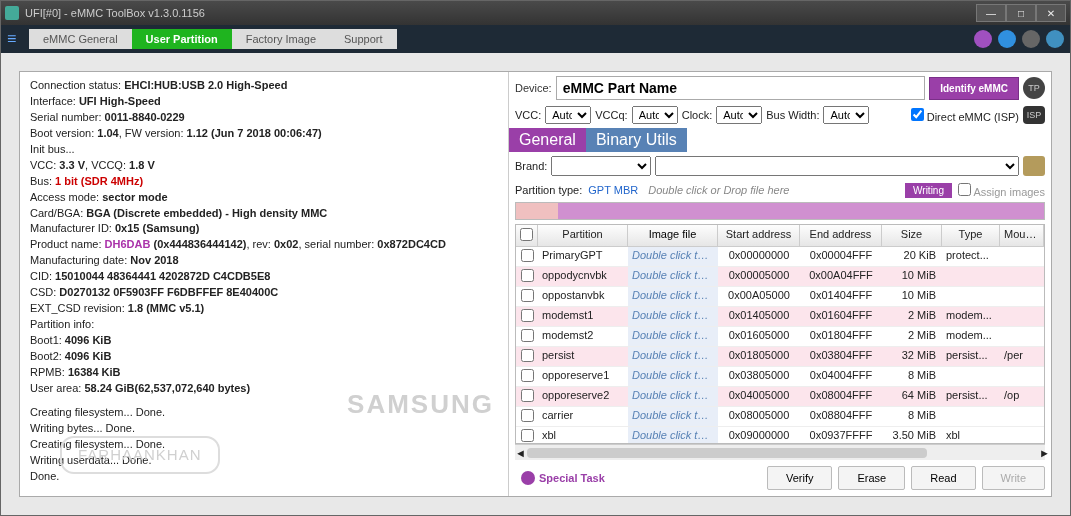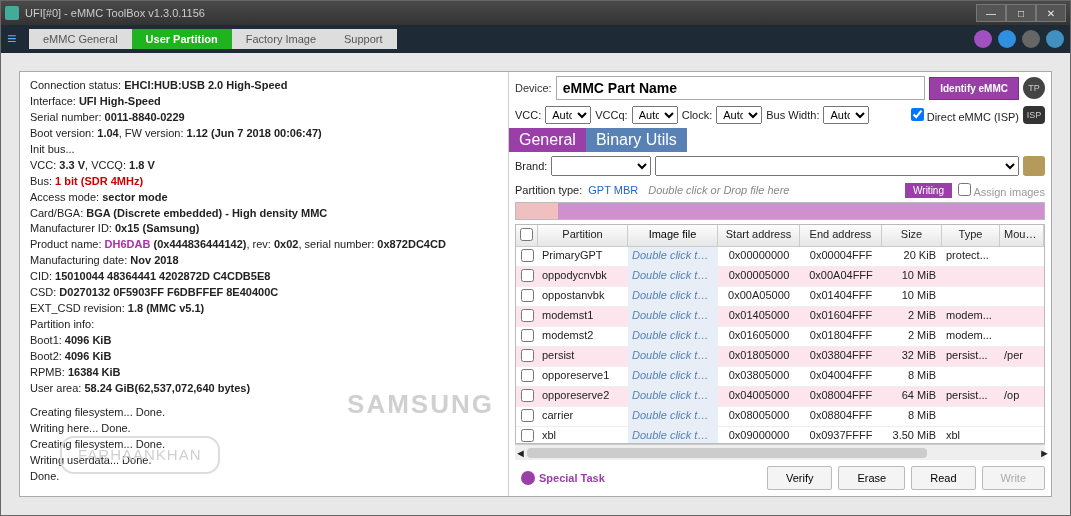--- a/index.html
+++ b/index.html
@@ -117,21 +117,21 @@
       <div class="row"><span>CID: </span><span class="bold">15010044 48364441 4202872D C4CDB5E8</span></div>
       <div class="row"><span>CSD: </span><span class="bold">D0270132 0F5903FF F6DBFFEF 8E40400C</span></div>
       <div class="row"><span>EXT_CSD revision: </span><span class="bold">1.8 (MMC v5.1)</span></div>
       <div class="row">Partition info:</div>
       <div class="row"><span>Boot1: </span><span class="bold">4096 KiB</span></div>
       <div class="row"><span>Boot2: </span><span class="bold">4096 KiB</span></div>
       <div class="row"><span>RPMB: </span><span class="bold">16384 KiB</span></div>
       <div class="row"><span>User area: </span><span class="bold">58.24 GiB(62,537,072,640 bytes)</span></div>
       <div class="row" style="height:8px"></div>
       <div class="row"> Creating filesystem... Done.</div>
-      <div class="row"> Writing here... Done.</div>
+      <div class="row"> Writing bytes... Done.</div>
       <div class="row"> Creating filesystem... Done.</div>
       <div class="row"> Writing userdata... Done.</div>
       <div class="row">Done.</div>
       <div class="samsung">SAMSUNG</div>
       <div class="farhaan">FARHAANKHAN</div>
     </div>
 
     <div class="right-panel">
       <div class="device-row">
         <label>Device:</label>

